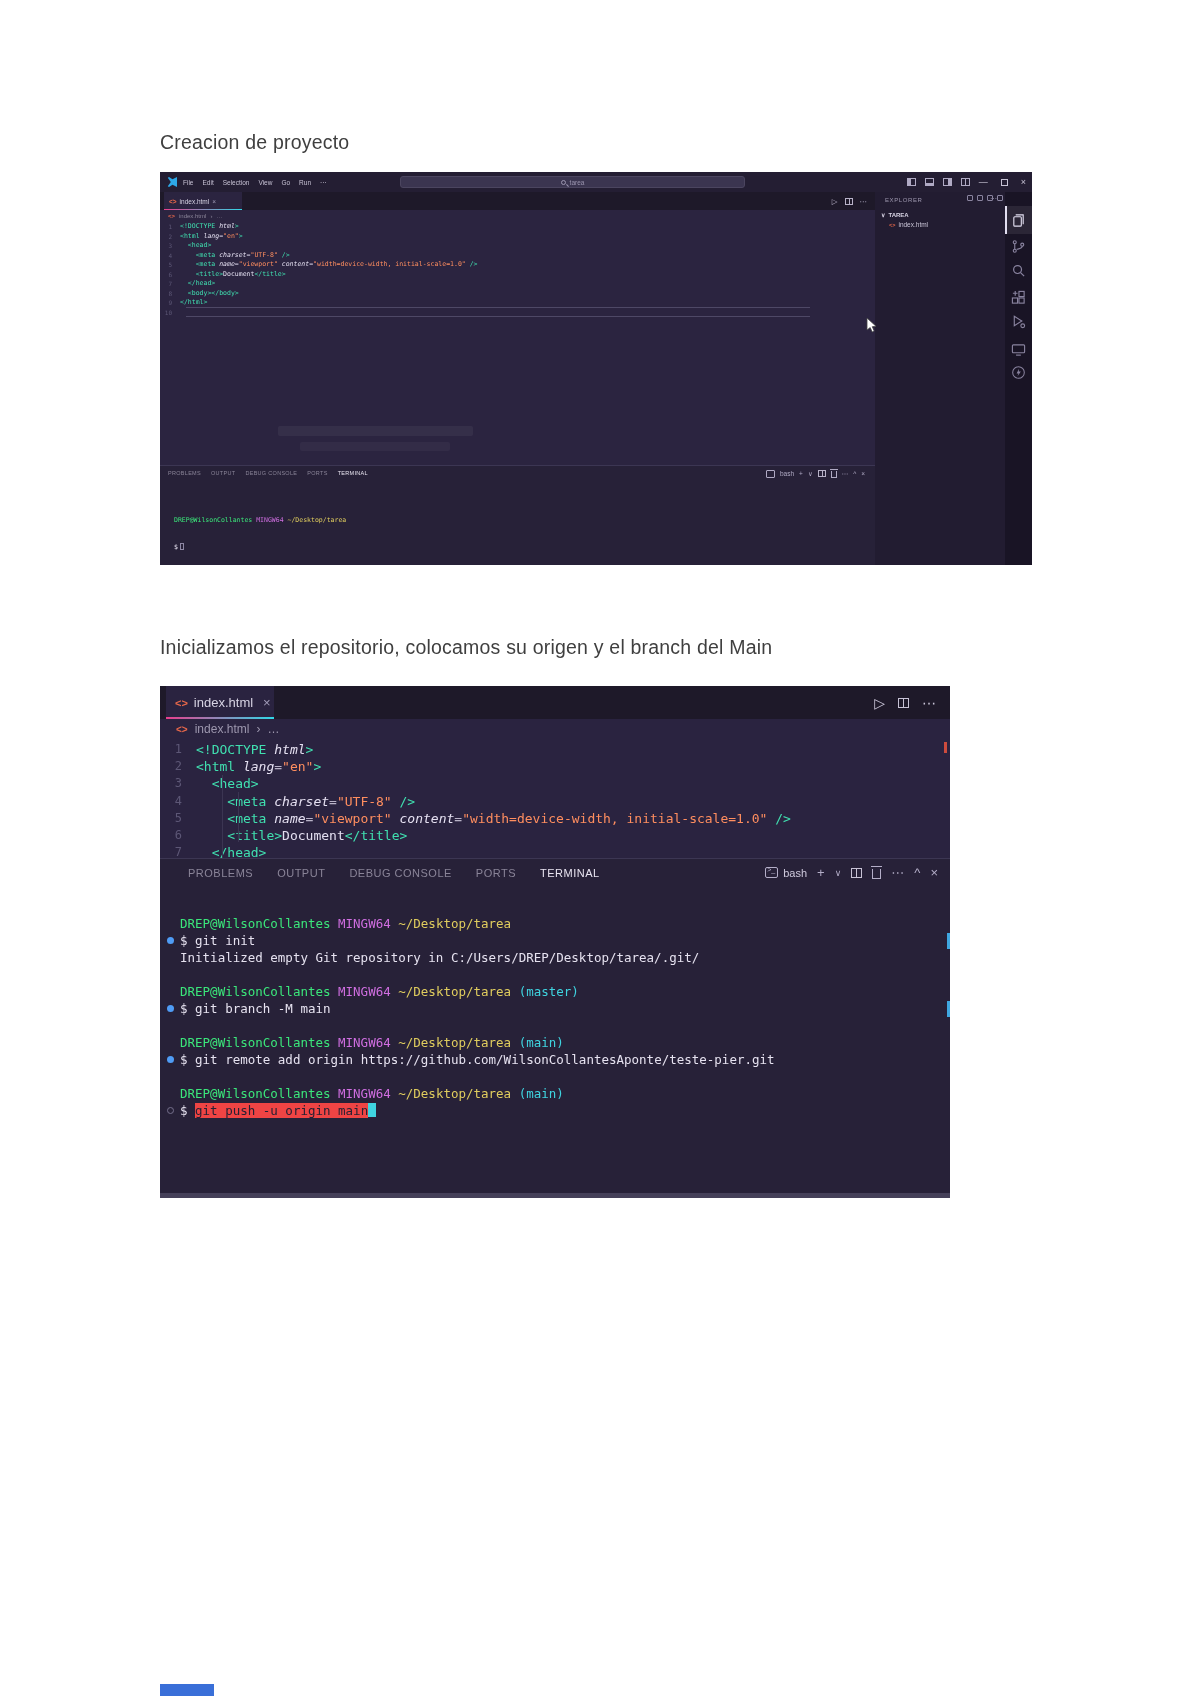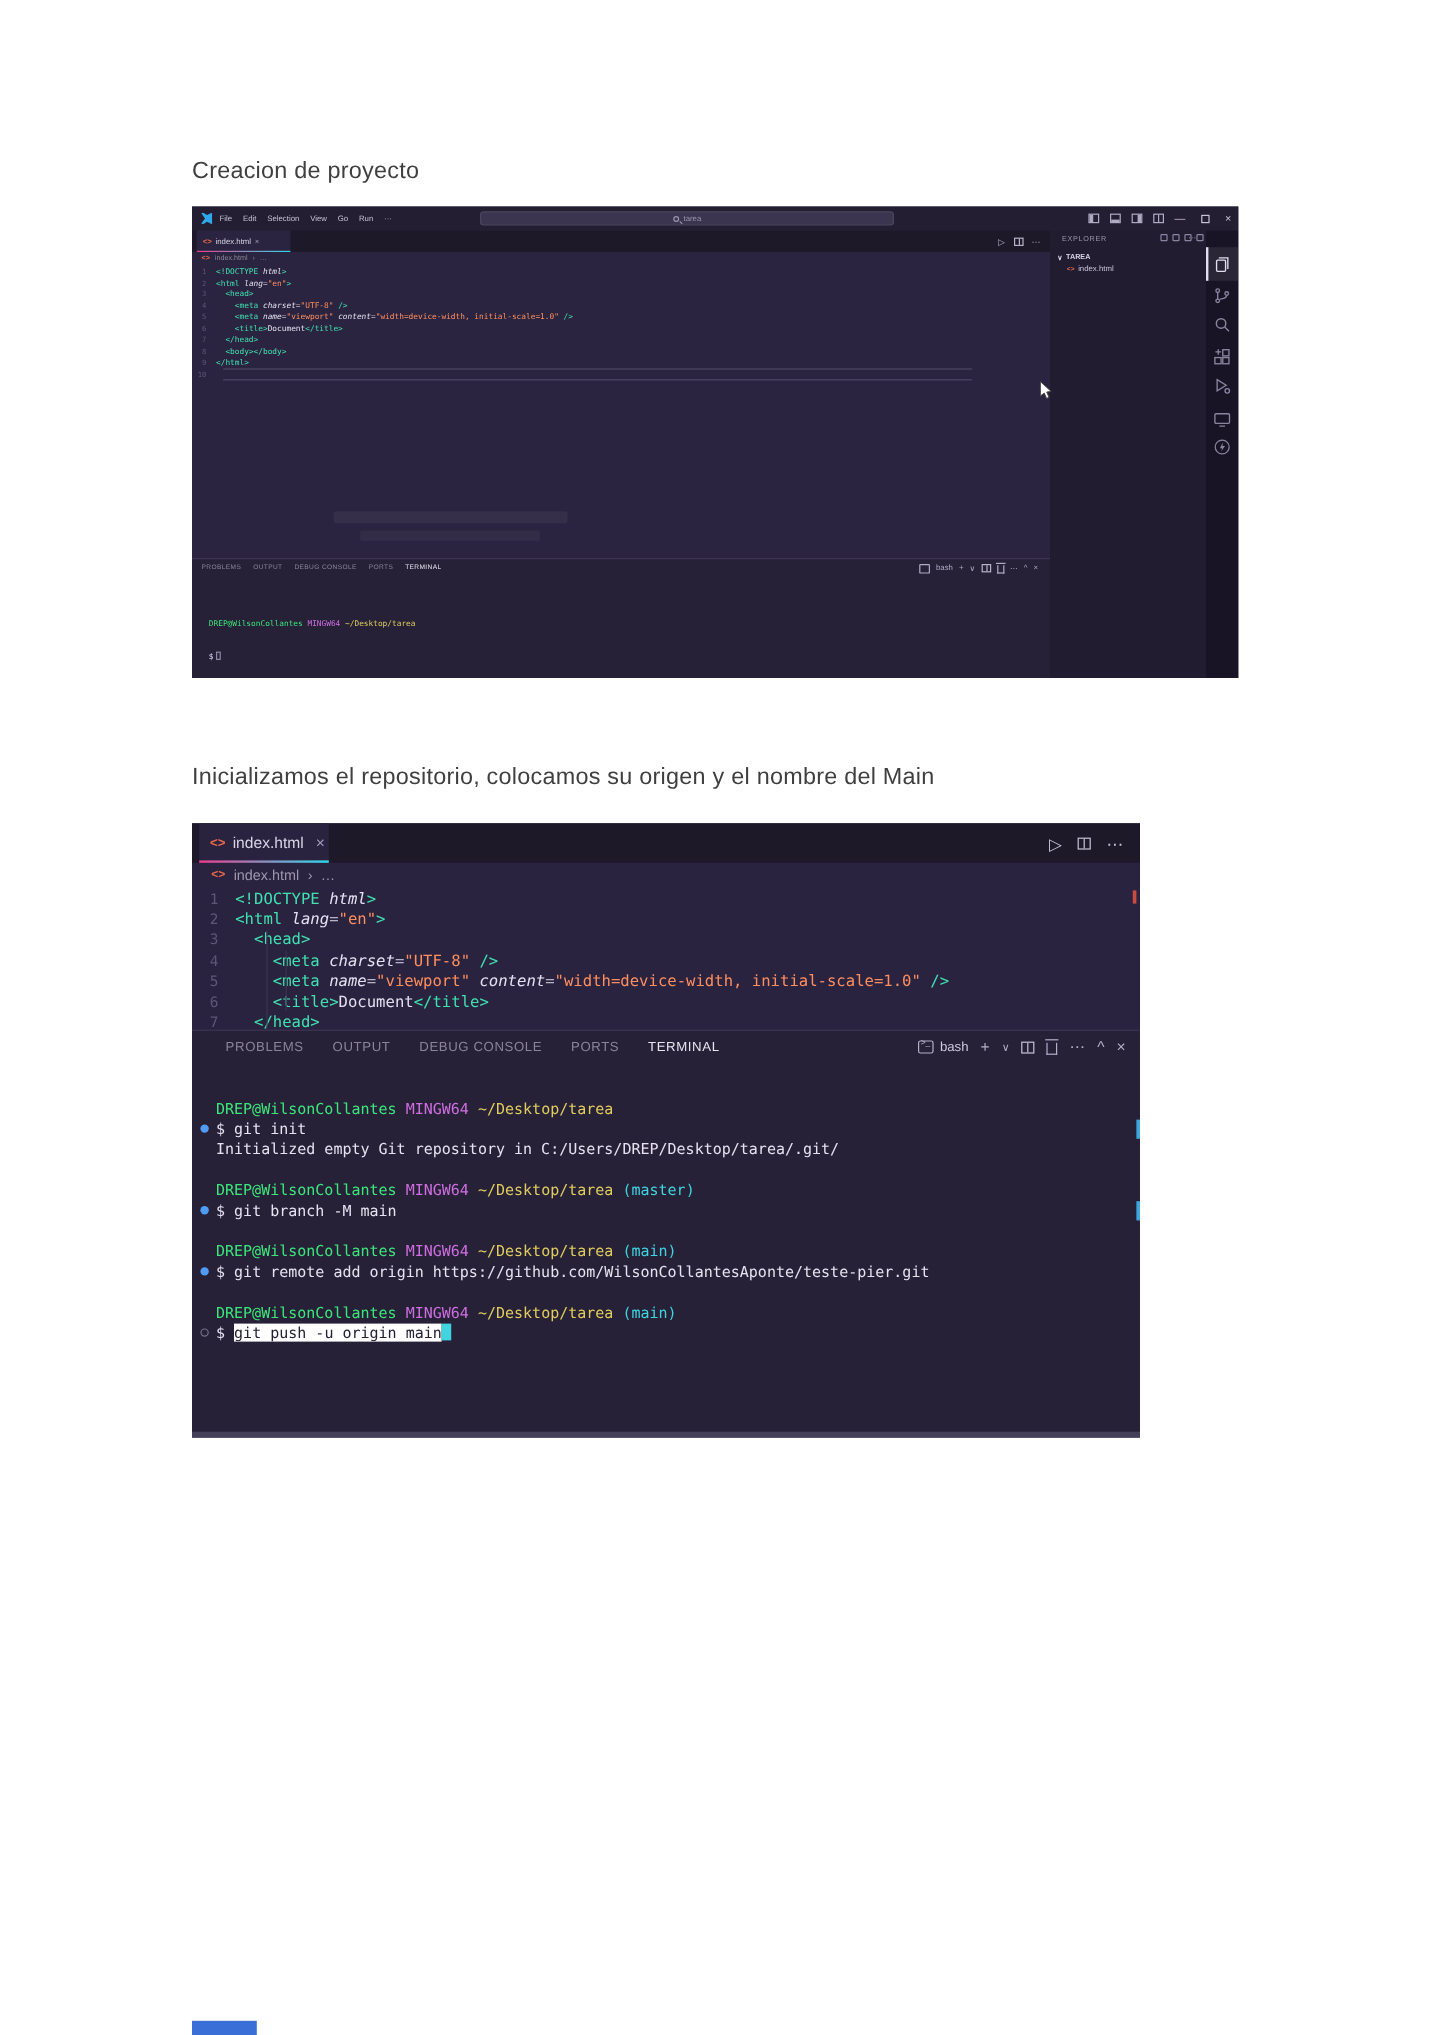--- a/index.html
+++ b/index.html
@@ -132,21 +132,21 @@
   .bashchip .box{width:13px;height:11px;border:1px solid #b4aec8;border-radius:2px;position:relative;}
   .bashchip .box::after{content:">_";position:absolute;left:1px;top:-2px;font-size:7px;color:#b4aec8;}
   .chev{font-size:9px;}
   .trash{width:9px;height:10px;border:1px solid #b4aec8;border-top:none;position:relative;margin-top:3px;}
   .trash::before{content:"";position:absolute;left:-2px;top:-3px;width:11px;height:1px;background:#b4aec8;}
   .s2-term{position:absolute;left:20px;top:56px;font-size:12.5px;line-height:17px;white-space:pre;}
   .t-row{position:relative;height:17px;}
   .gdot{position:absolute;left:-13px;top:5px;width:7px;height:7px;border-radius:50%;}
   .gdot.filled{background:#4f9cf5;}
   .gdot.hollow{border:1px solid #75708c;}
-  .sel-cmd{background:#ffffff;color:#252033;}
+  .sel-cmd{background:#ef4444;color:#252033;}
   .term-cursor{display:inline-block;width:8px;height:14px;background:#3fd4e0;vertical-align:-2px;}
   .deco{position:absolute;right:0;width:3px;height:16px;background:#3fa7e0;}
   #deco1{top:74px;} #deco2{top:142px;}
 
   
   .crop-strip{position:absolute;left:160px;top:1684px;width:54px;height:12px;background:#3a6fd8;}
 </style>
 </head>
 <body>
 
@@ -301,21 +301,21 @@
           <circle cx="8" cy="8" r="6.2"></circle>
           <path d="M8.5 4L6 9h2l-1 3 3.5-5h-2.2z" fill="currentColor" stroke="none"></path>
         </svg>
     </div>
 
     <svg class="s1-cursor" width="11" height="15" viewBox="0 0 11 15">
       <path d="M1 0 L1 12 L4.2 9.6 L6.2 14 L8.2 13.1 L6.3 8.7 L10 8.2 Z" fill="#ffffff" stroke="#444" stroke-width="0.8"></path>
     </svg>
   </div>
 
-  <div class="doc-heading" id="h2">Inicializamos el repositorio, colocamos su origen y el nombre del Main</div>
+  <div class="doc-heading" id="h2">Inicializamos el repositorio, colocamos su origen y el branch del Main</div>
 
   <div class="shot" id="shot2">
     <div class="s2-tabbar">
       <div class="s2-tab">
         <span class="html-ico">&lt;&gt;</span>
         <span>index.html</span>
         <span class="tab-close">×</span>
       </div>
       <div class="s2-actions">
         <span>▷</span>

